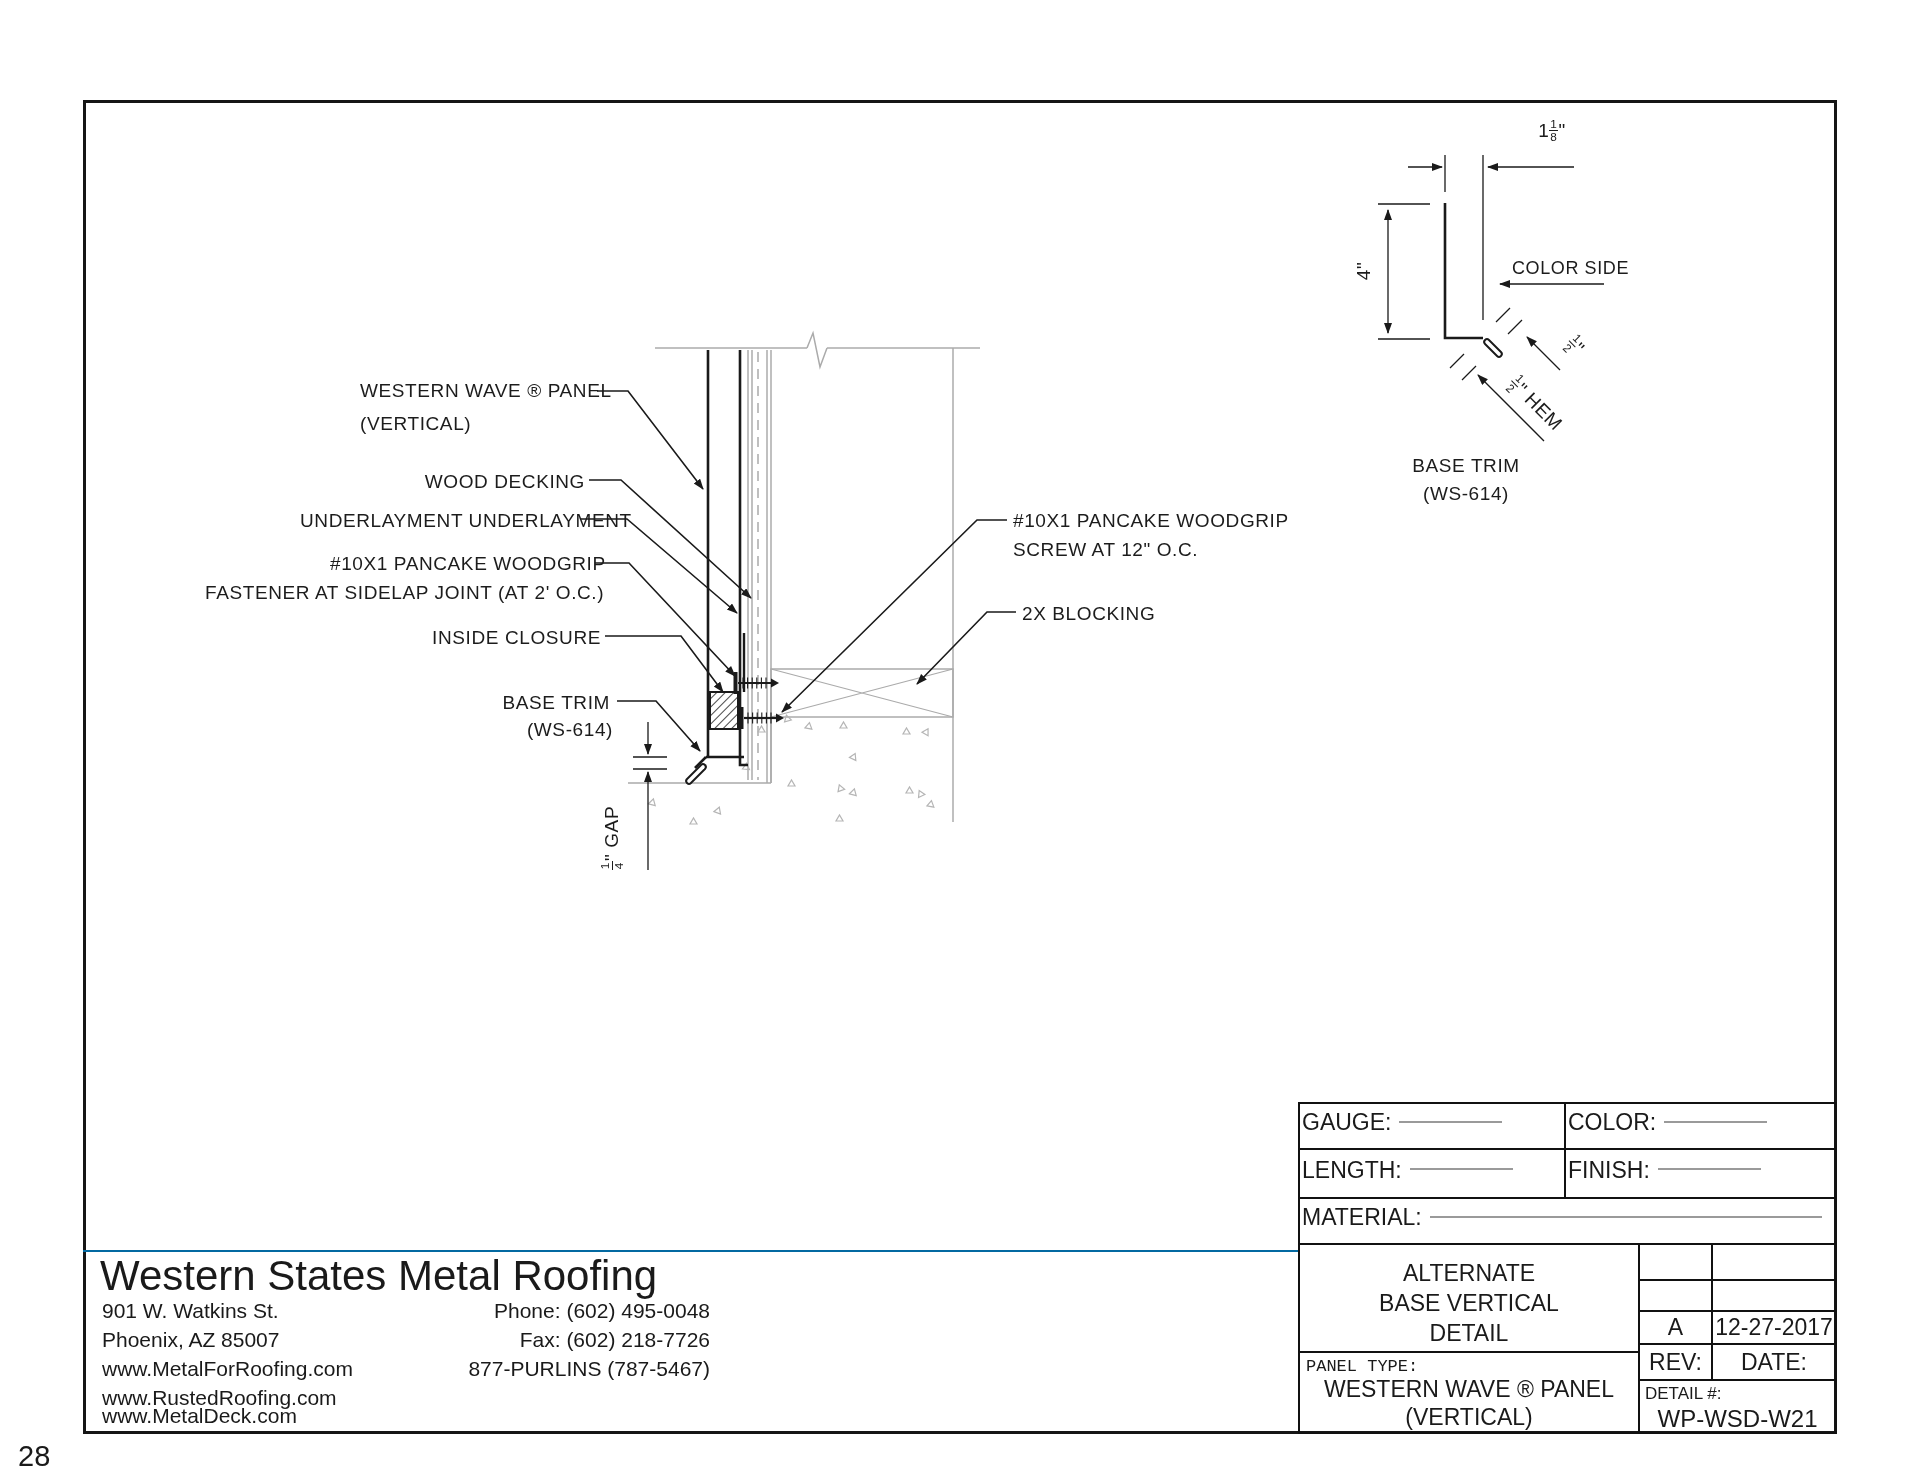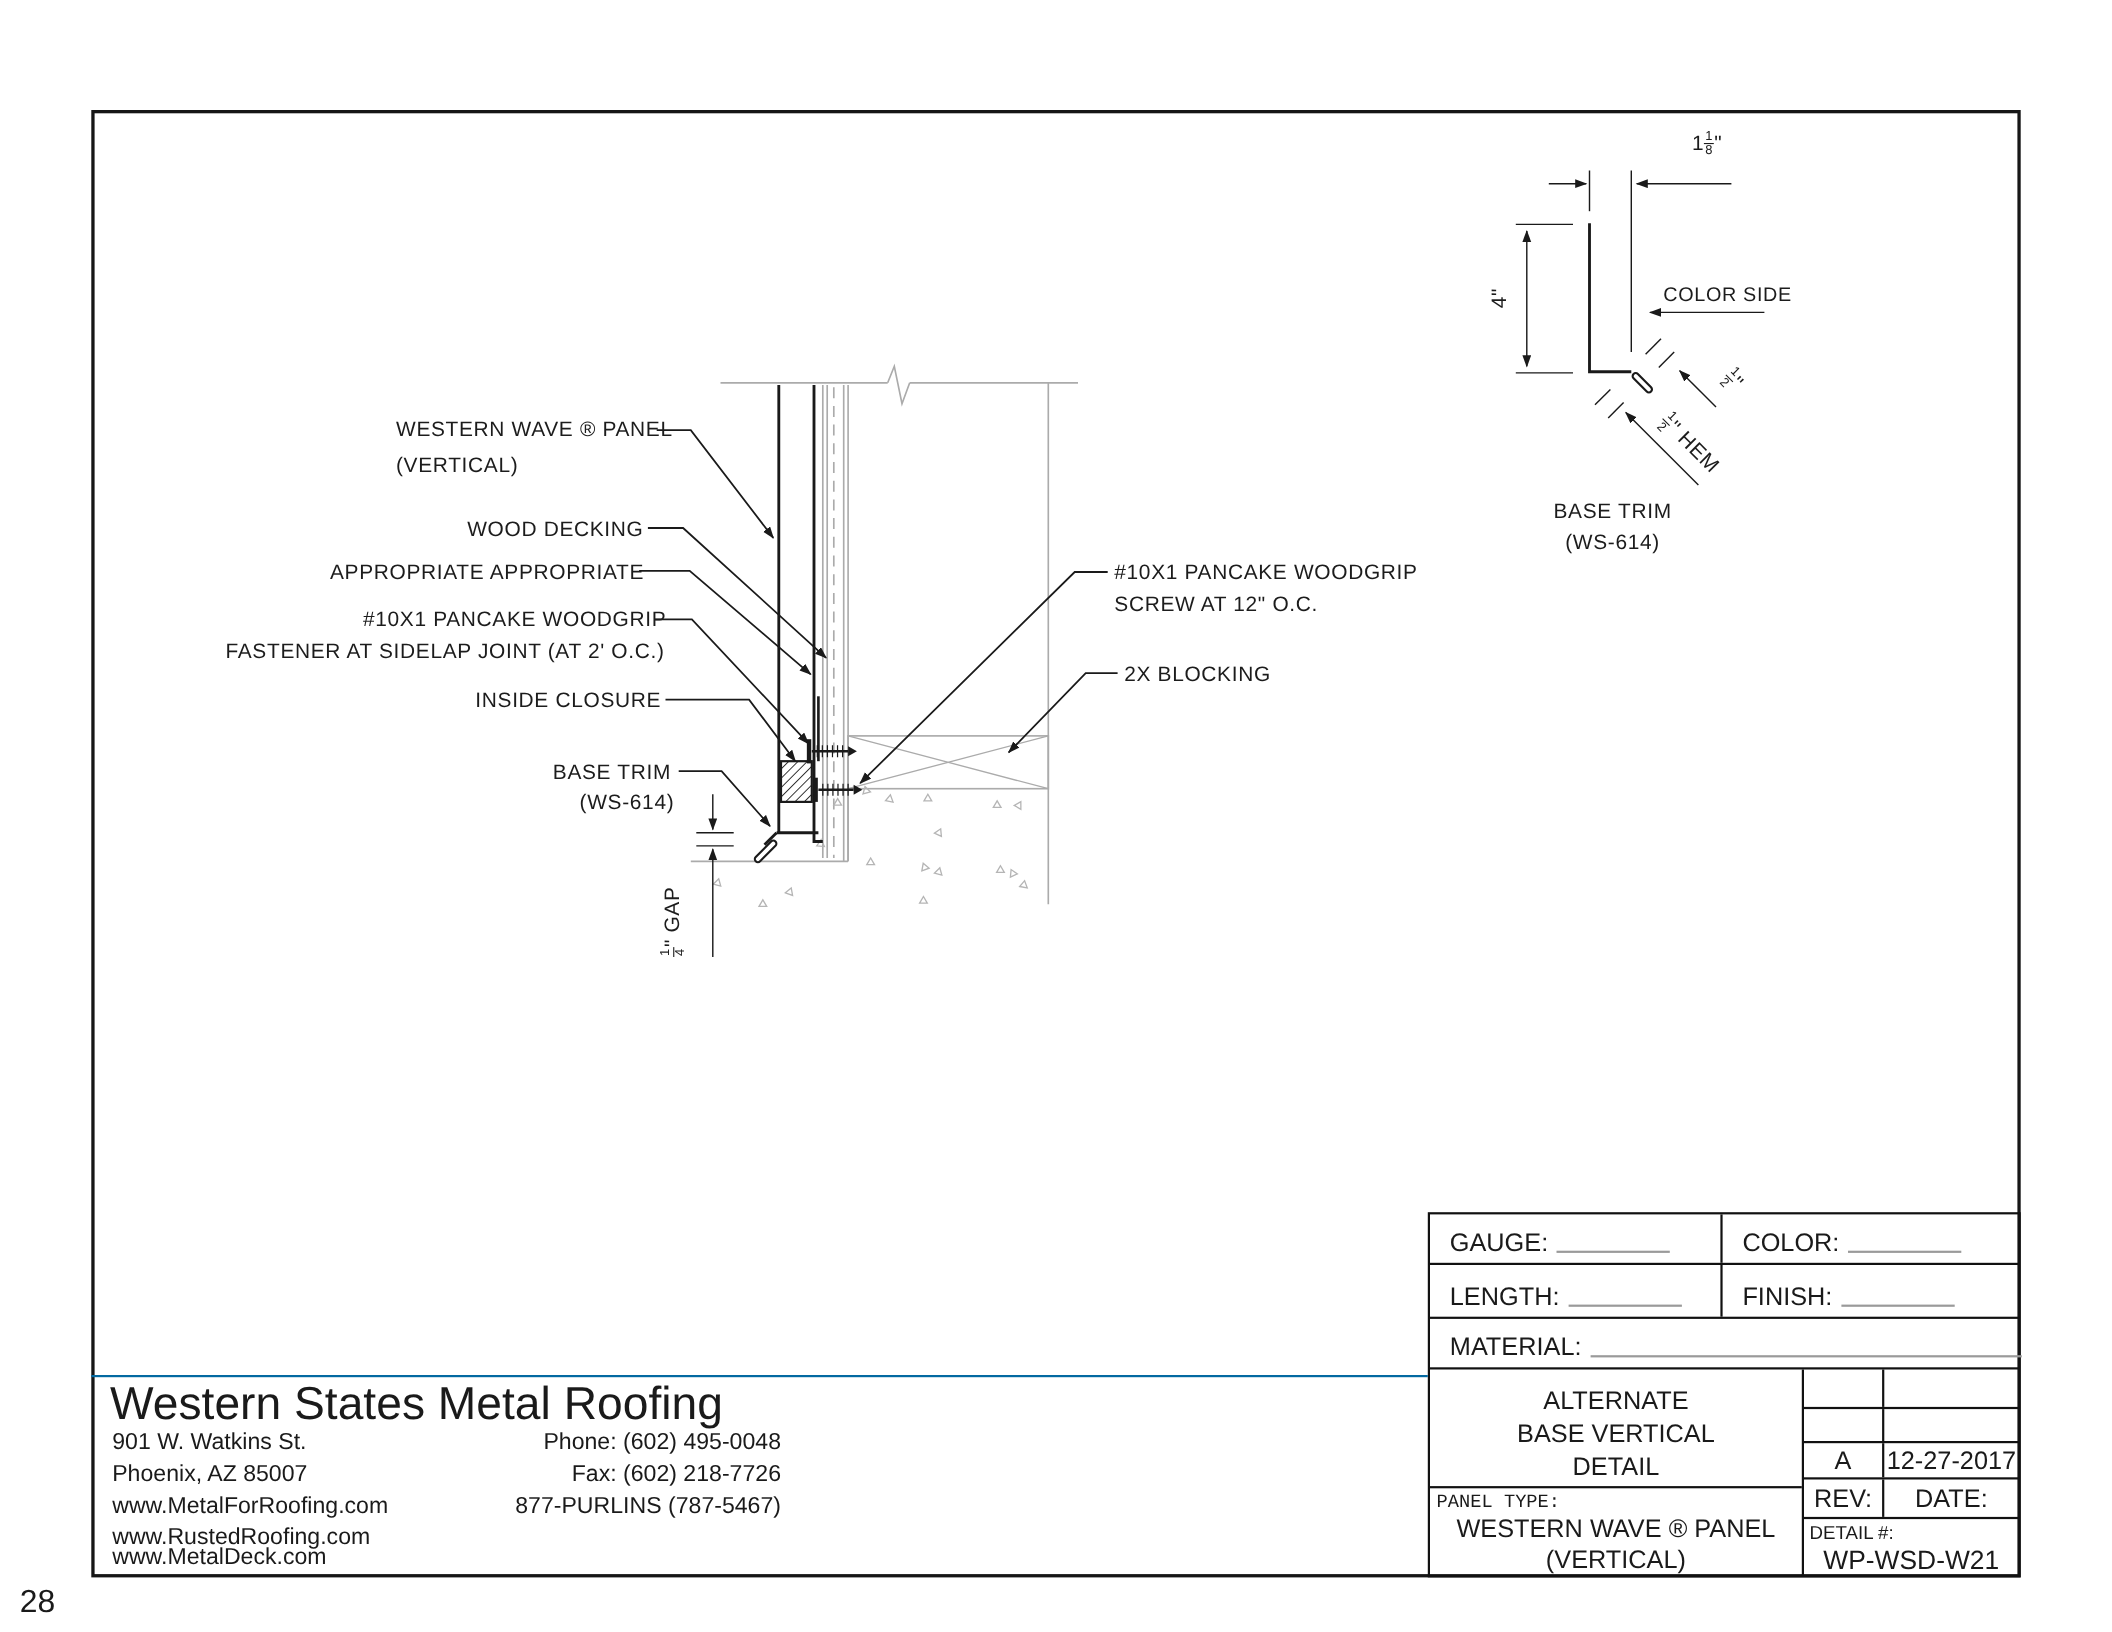--- a/index.html
+++ b/index.html
@@ -15,21 +15,21 @@
   .fr{display:inline-flex;flex-direction:column;vertical-align:-0.40em;line-height:1.05;
       font-size:0.62em;text-align:center;}
   .fr .n{border-bottom:1.4px solid currentColor;padding:0 1px;}
   .fr .d{padding:0 1px;}
 
   
   .tblock{position:absolute;left:1298px;top:1102px;width:539px;height:332px;
           border:2px solid #111;box-sizing:border-box;font-size:23px;}
   .tblock *{box-sizing:border-box;}
   .tb-row{display:flex;border-bottom:2px solid #111;}
-  .fcell{display:flex;align-items:flex-end;padding:0 0 7px 18px;}
+  .fcell{display:flex;align-items:center;padding:0 0 7px 2px;}
   .flabel{line-height:1;}
   .blank{display:inline-block;height:2px;border-bottom:2px solid #9a9a9a;margin:0 0 2px 8px;}
   .r4{display:flex;height:187px;border-bottom:none;}
   .r4-left{width:340px;border-right:2px solid #111;display:flex;flex-direction:column;}
   .tb-title{height:108px;border-bottom:2px solid #111;text-align:center;line-height:30px;padding-top:13px;}
   .tb-ptype{flex:1;position:relative;}
   .ptype-label{position:absolute;left:6px;top:4px;font-size:17px;font-family:Liberation Mono, monospace;}
   .ptype-val{position:absolute;left:0;right:0;top:22px;text-align:center;line-height:28px;}
   .r4-right{flex:1;display:flex;flex-direction:column;}
   .str{display:flex;border-bottom:2px solid #111;}
@@ -169,21 +169,21 @@
         <path d="M1544,441 L1478,375" marker-end="url(#ah)"></path>
         <path d="M1450,368 L1464,354"></path>
         <path d="M1462,380 L1476,366"></path>
       </g>
     </g>
   </svg>
 
   <div class="lbl" style="left:360px;top:380px;">WESTERN WAVE ® PANEL</div>
   <div class="lbl" style="left:360px;top:413px;">(VERTICAL)</div>
   <div class="lbl" style="left:360px;top:471px;width:225px;text-align:right;">WOOD DECKING</div>
-  <div class="lbl" style="left:300px;top:510px;width:277px;text-align:right;">APPROPRIATE APPROPRIATE</div>
+  <div class="lbl" style="left:300px;top:510px;width:277px;text-align:right;">UNDERLAYMENT UNDERLAYMENT</div>
   <div class="lbl" style="left:330px;top:553px;width:258px;text-align:right;">#10X1 PANCAKE WOODGRIP</div>
   <div class="lbl" style="left:205px;top:582px;width:388px;text-align:right;">FASTENER AT SIDELAP JOINT (AT 2' O.C.)</div>
   <div class="lbl" style="left:430px;top:627px;width:171px;text-align:right;">INSIDE CLOSURE</div>
   <div class="lbl" style="left:480px;top:692px;width:130px;text-align:right;">BASE TRIM</div>
   <div class="lbl" style="left:480px;top:719px;width:133px;text-align:right;">(WS-614)</div>
   <div class="lbl" style="left:1013px;top:510px;">#10X1 PANCAKE WOODGRIP</div>
   <div class="lbl" style="left:1013px;top:539px;">SCREW AT 12" O.C.</div>
   <div class="lbl" style="left:1022px;top:603px;">2X BLOCKING</div>
 
   <div class="lbl rt" style="left:566px;top:824px;width:92px;height:28px;transform:rotate(-90deg);">

